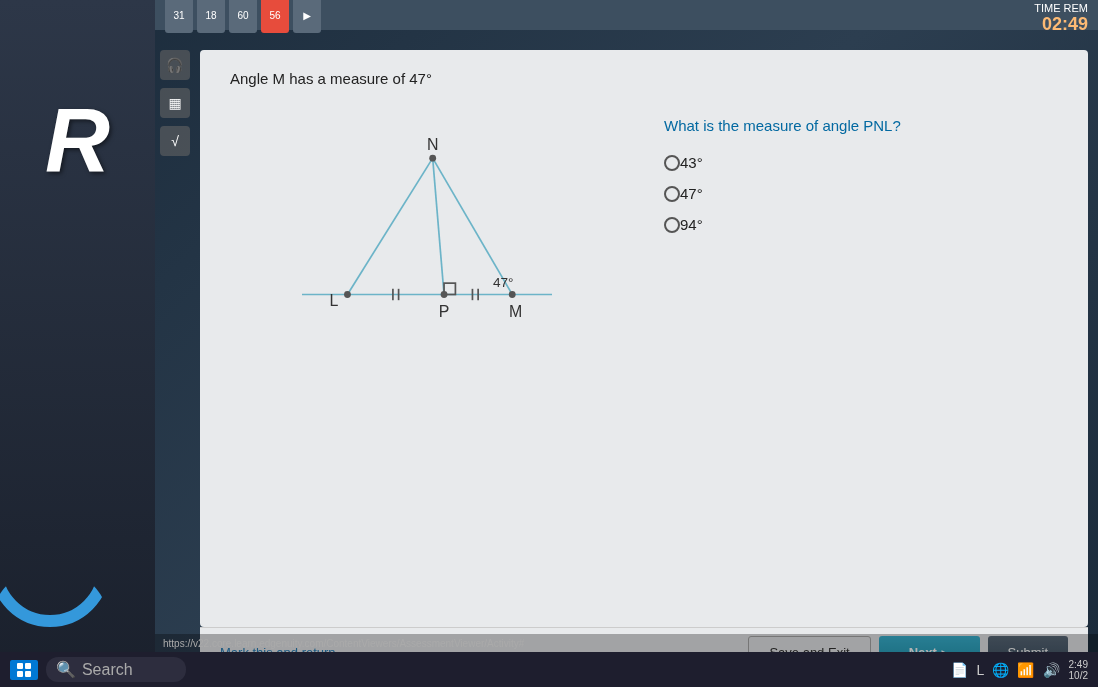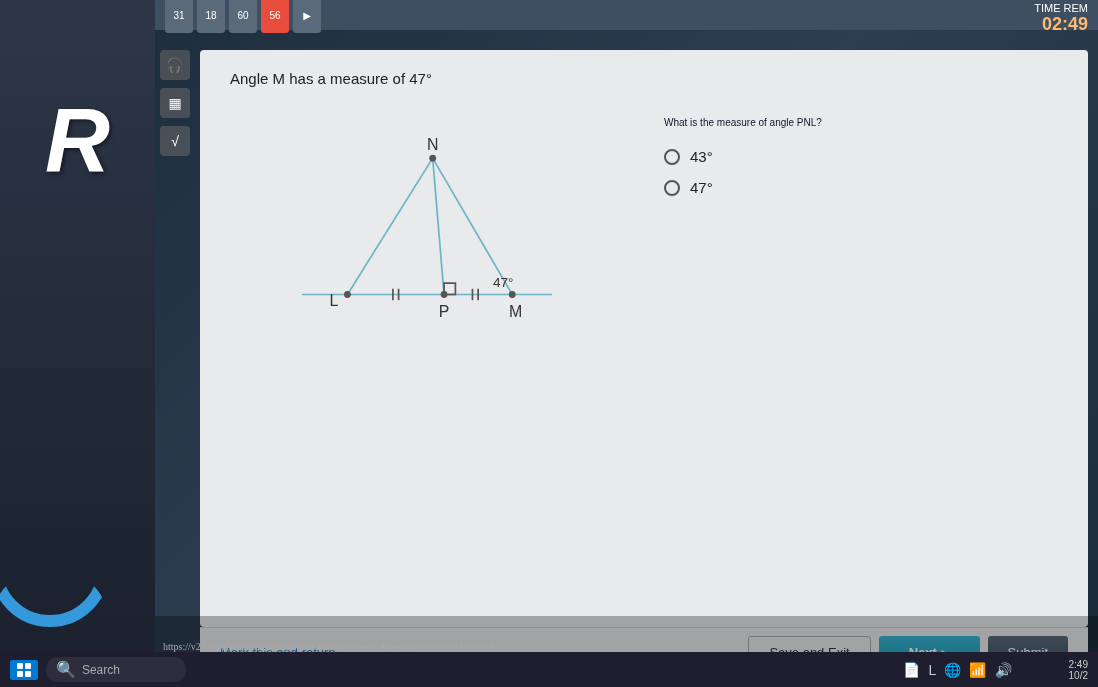--- a/index.html
+++ b/index.html
@@ -162,35 +162,34 @@
       min-height: 280px;
       position: relative;
     }
 
     .answer-area {
       flex: 1;
       padding-top: 10px;
     }
 
     .answer-question {
-      font-size: 10px;
-      color: #0f172a;
+      font-size: 15px;
+      color: #0369a1;
       margin-bottom: 20px;
     }
 
     .answer-options {
       display: flex;
       flex-direction: column;
       gap: 14px;
     }
 
     .answer-option {
       display: flex;
       align-items: center;
-      gap: 10px;
       cursor: pointer;
     }
 
     .radio-circle {
       width: 16px;
       height: 16px;
       border: 2px solid #555;
       border-radius: 50%;
       flex-shrink: 0;
     }
@@ -314,53 +313,51 @@
       align-items: center;
       background: #2d2d3e;
       border-radius: 12px;
       padding: 3px 10px;
       gap: 6px;
       width: 140px;
     }
 
     .taskbar-search-text {
       color: #aaa;
-      font-size: 12px;
+      font-size: 16px;
     }
 
     .taskbar-icons {
       margin-left: auto;
       display: flex;
       gap: 8px;
       align-items: center;
     }
 
     .taskbar-icon {
       color: #ccc;
       font-size: 14px;
     }
 
     .taskbar-time {
       color: #ccc;
       font-size: 10px;
-      margin-left: 48px;
     }
 
     
     .url-bar {
       position: absolute;
       bottom: 35px;
       left: 155px;
       right: 0;
-      height: 36px;
+      height: 18px;
       background: rgba(0,0,0,0.3);
       display: flex;
-      align-items: flex-end;
+      align-items: center;
       padding: 0 8px;
-      font-family: Liberation Serif, serif;
     }
 
     .url-text {
       color: #aaa;
       font-size: 10px;
     }
   </style>
 </head>
 <body>
 
@@ -435,20 +432,24 @@
       <div class="answer-question">What is the measure of angle PNL?</div>
       <div class="answer-options">
         <div class="answer-option">
           <div class="radio-circle"></div>
           <span class="option-text">43°</span>
         </div>
         <div class="answer-option">
           <div class="radio-circle"></div>
           <span class="option-text">47°</span>
         </div>
+        <div class="answer-option">
+          <div class="radio-circle"></div>
+          <span class="option-text">94°</span>
+        </div>
       </div>
     </div>
   </div>
 </div>
 
 <div class="action-bar">
   <a class="mark-return-link">Mark this and return</a>
   <div class="action-buttons">
     <button class="btn-save-exit">Save and Exit</button>
     <button class="btn-next">Next</button>

